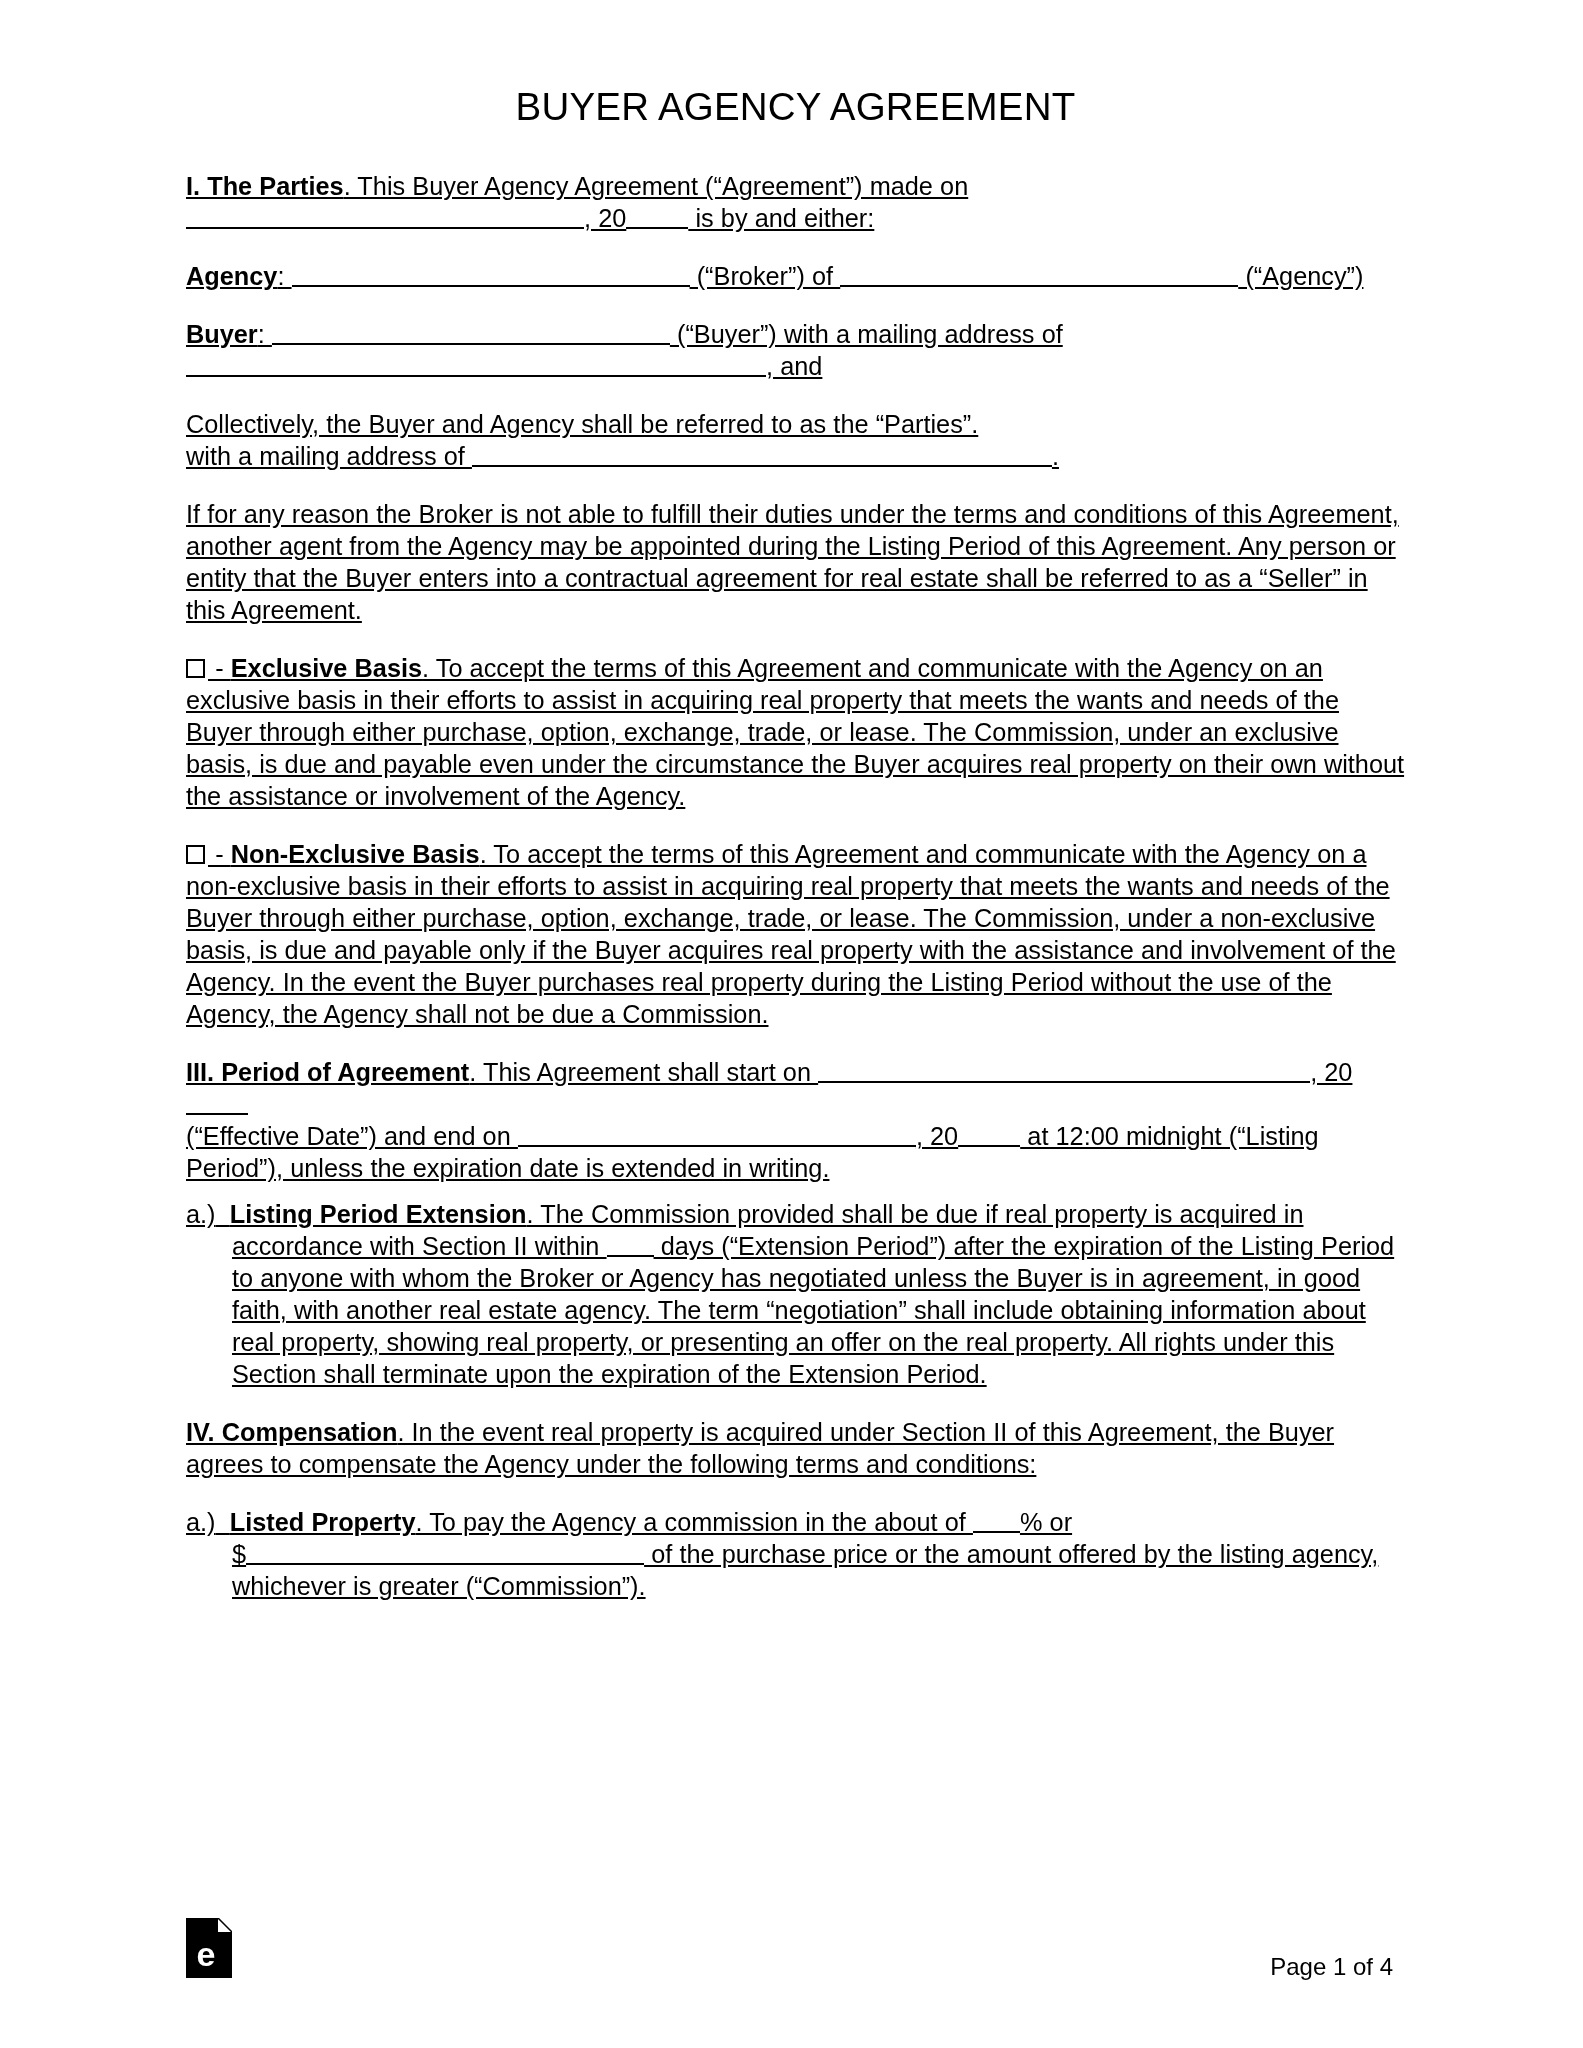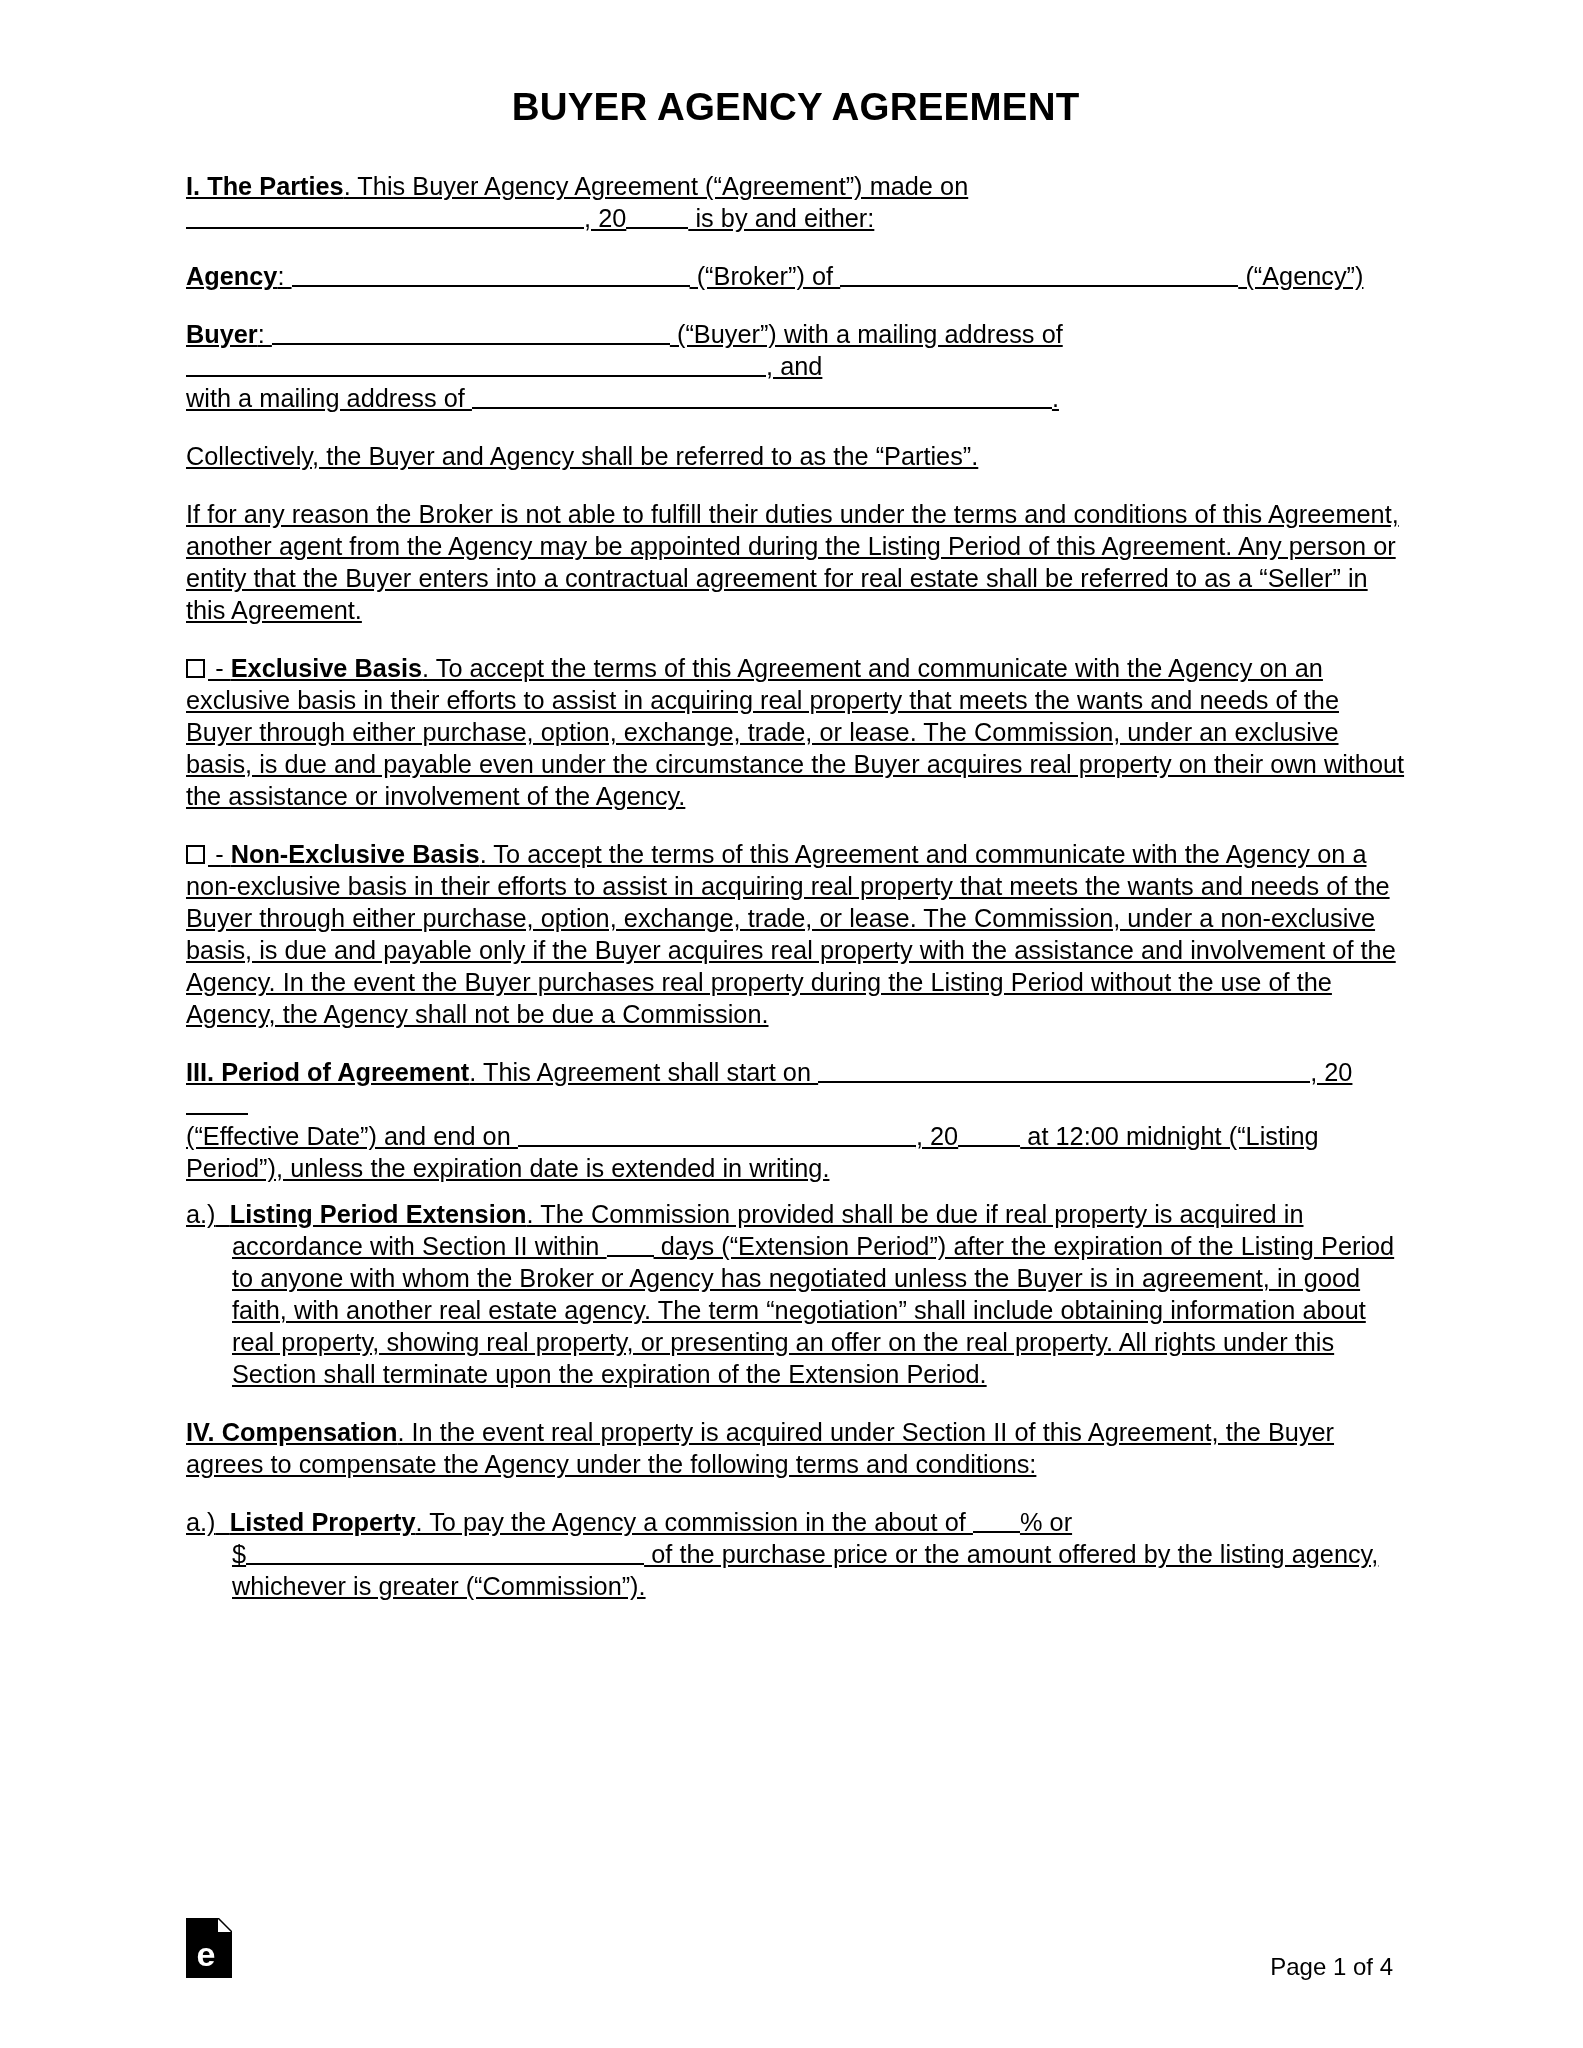--- a/index.html
+++ b/index.html
@@ -16,21 +16,21 @@
     width: 1583px;
     height: 2048px;
     box-sizing: border-box;
     background: #ffffff;
     padding: 86px 178px 0 186px;
     overflow: hidden;
   }
   .doc-title {
     text-align: center;
     font-size: 38.5px;
-    font-weight: bold;
+    font-weight: normal;
     letter-spacing: 0.2px;
     margin: 0 0 42px 0;
     line-height: 1.1;
   }
   p.blk {
     font-size: 25.3px;
     line-height: 1.265;
     margin: 0 0 26px 0;
     text-align: left;
     word-spacing: 0.1px;
@@ -94,23 +94,23 @@
 <div class="page">
 
   <h1 class="doc-title">BUYER AGENCY AGREEMENT</h1>
 
   <p class="blk"><b>I. The Parties</b><span>. This Buyer Agency Agreement (“Agreement”) made on</span><br><span class="ln w-xl"></span><span>, 20</span><span class="ln w-s"></span><span> is by and either:</span></p>
 
   <p class="blk indent1"><b>Agency</b><span>: </span><span class="ln w-xl"></span><span> (“Broker”) of </span><span class="ln w-xl"></span><span> (“Agency”)</span></p>
 
   <p class="blk indent1"><b>Buyer</b><span>: </span><span class="ln w-xl"></span><span> (“Buyer”) with a mailing address of</span><br><span class="ln w-wide"></span><span>, and</span></p>
 
+  <p class="blk indent1">Collectively, the Buyer and Agency shall be referred to as the “Parties”.</p>
+
   <p class="blk" style="margin-top:-26px;margin-left:0;"><span>with a mailing address of </span><span class="ln w-wide"></span><span>.</span></p>
-
-  <p class="blk indent1">Collectively, the Buyer and Agency shall be referred to as the “Parties”.</p>
 
   <p class="blk">If for any reason the Broker is not able to fulfill their duties under the terms and conditions of this Agreement, another agent from the Agency may be appointed during the Listing Period of this Agreement. Any person or entity that the Buyer enters into a contractual agreement for real estate shall be referred to as a “Seller” in this Agreement.</p>
 
 
   <p class="blk indent1"><span class="cbox"></span><span> - </span><b>Exclusive Basis</b><span>. To accept the terms of this Agreement and communicate with the Agency on an exclusive basis in their efforts to assist in acquiring real property that meets the wants and needs of the Buyer through either purchase, option, exchange, trade, or lease. The Commission, under an exclusive basis, is due and payable even under the circumstance the Buyer acquires real property on their own without the assistance or involvement of the Agency.</span></p>
 
   <p class="blk indent1"><span class="cbox"></span><span> - </span><b>Non-Exclusive Basis</b><span>. To accept the terms of this Agreement and communicate with the Agency on a non-exclusive basis in their efforts to assist in acquiring real property that meets the wants and needs of the Buyer through either purchase, option, exchange, trade, or lease. The Commission, under a non-exclusive basis, is due and payable only if the Buyer acquires real property with the assistance and involvement of the Agency. In the event the Buyer purchases real property during the Listing Period without the use of the Agency, the Agency shall not be due a Commission.</span></p>
 
   <p class="blk tight"><b>III. Period of Agreement</b><span>. This Agreement shall start on </span><span class="ln w-xxl"></span><span>, 20</span><span class="ln w-s"></span><br><span>(“Effective Date”) and end on </span><span class="ln w-xl"></span><span>, 20</span><span class="ln w-s"></span><span> at 12:00 midnight (“Listing Period”), unless the expiration date is extended in writing.</span></p>
 

